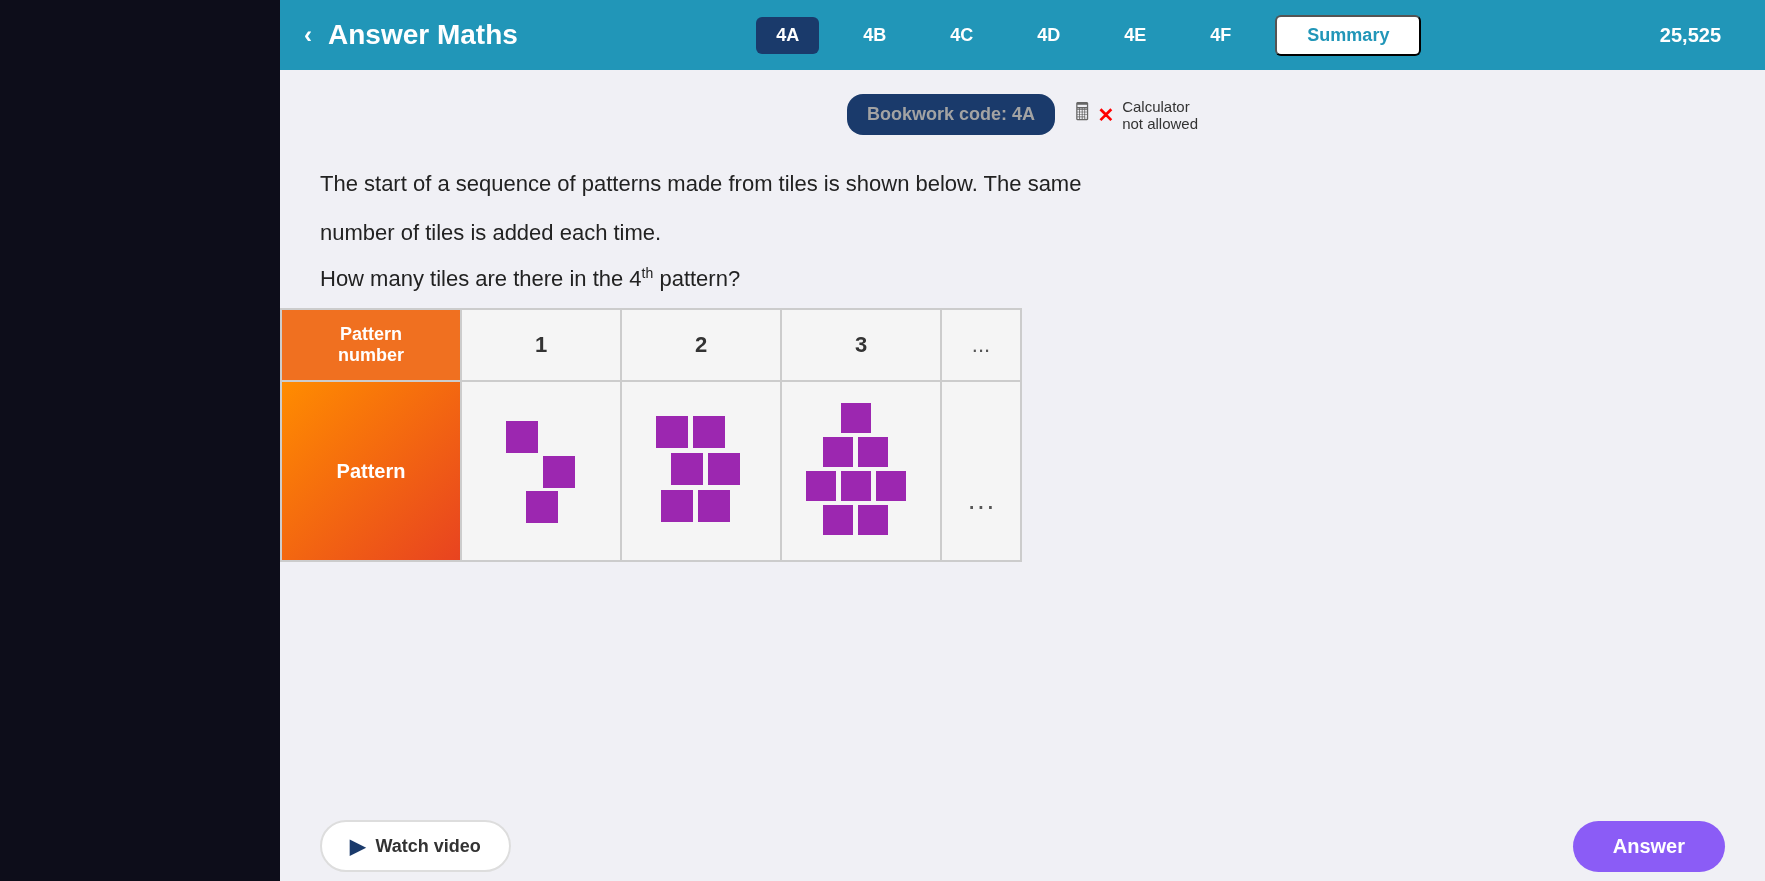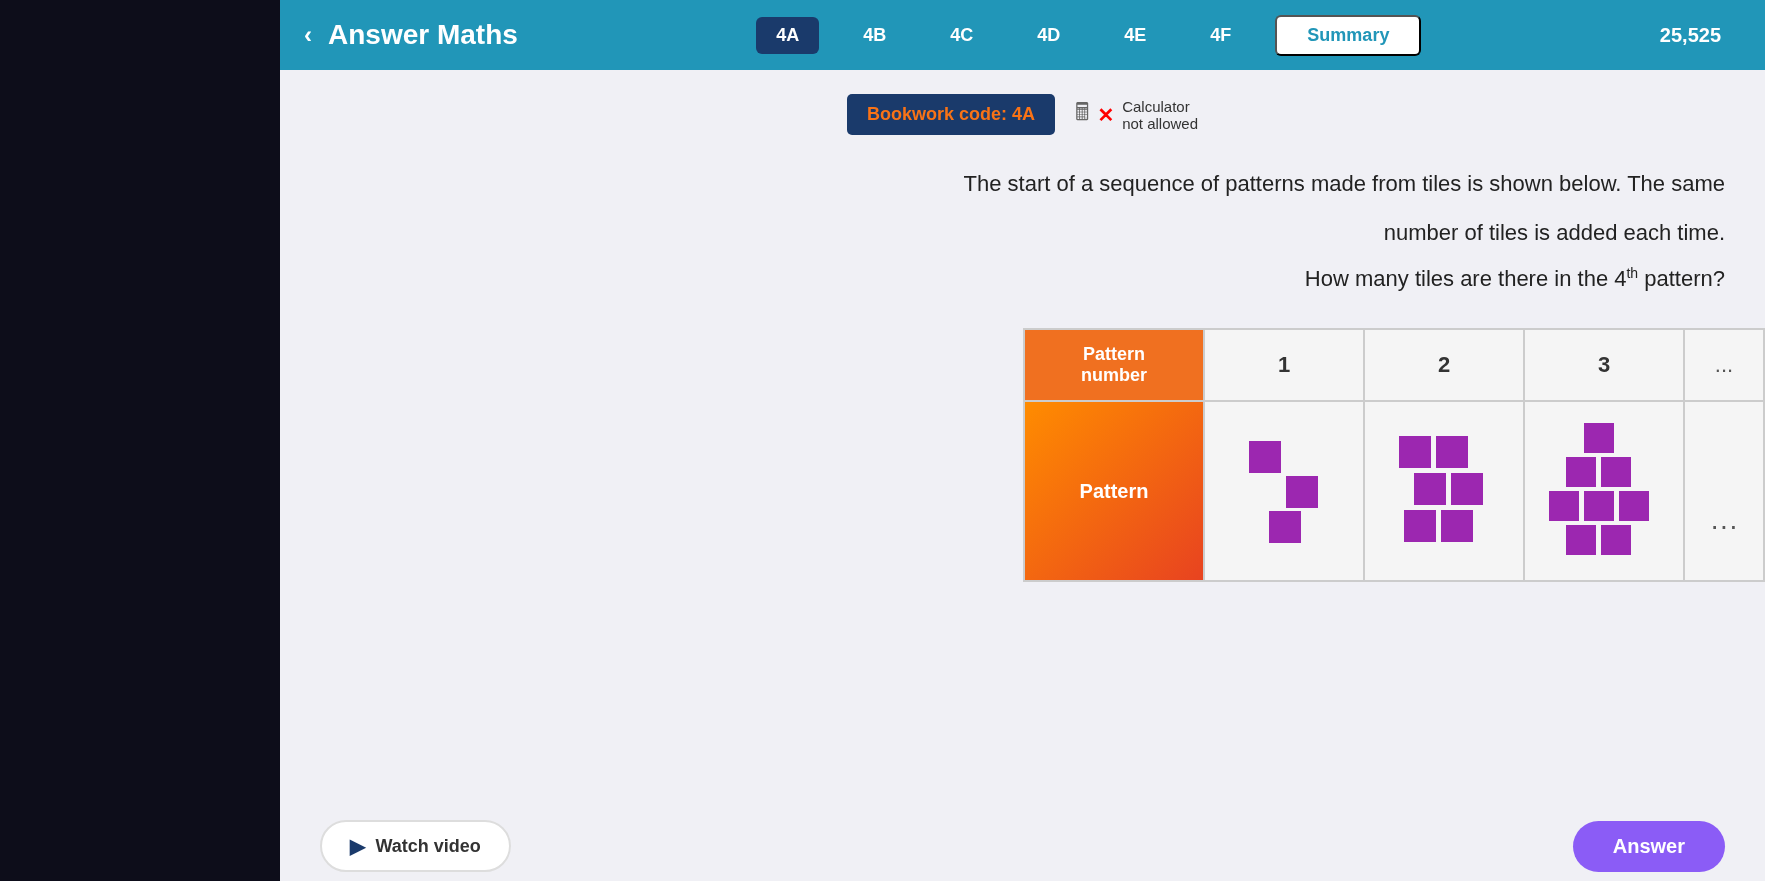--- a/index.html
+++ b/index.html
@@ -93,23 +93,23 @@
       display: flex;
       justify-content: center;
       align-items: center;
       gap: 20px;
       margin-top: 24px;
       margin-bottom: 16px;
     }
 
     .bookwork-badge {
       background: #1a3a6b;
-      color: #f97316;
+      color: #a3a3a3;
       padding: 10px 20px;
-      border-radius: 5px;
+      border-radius: 16px;
       font-size: 18px;
       font-weight: 600;
     }
 
     .calculator-info {
       display: flex;
       align-items: center;
       gap: 8px;
       font-size: 15px;
       color: #333;
@@ -121,21 +121,21 @@
     }
 
     .x-mark {
       color: red;
       font-size: 20px;
       font-weight: bold;
     }
 
     
     .question-area {
-      text-align: right;
+      text-align: left;
       padding: 16px 40px;
     }
 
     .question-text {
       font-size: 22px;
       color: #222;
       line-height: 1.5;
       margin-bottom: 16px;
     }
 
@@ -144,22 +144,21 @@
       color: #222;
     }
 
     sup {
       font-size: 14px;
     }
 
     
     .pattern-table-container {
       display: flex;
-      justify-content: flex-end;
-      margin-top: 20px;
+      justify-content: flex-start;
     }
 
     .pattern-table {
       border-collapse: collapse;
       border: 2px solid #ccc;
     }
 
     .pattern-table th, .pattern-table td {
       border: 2px solid #ccc;
       text-align: center;

